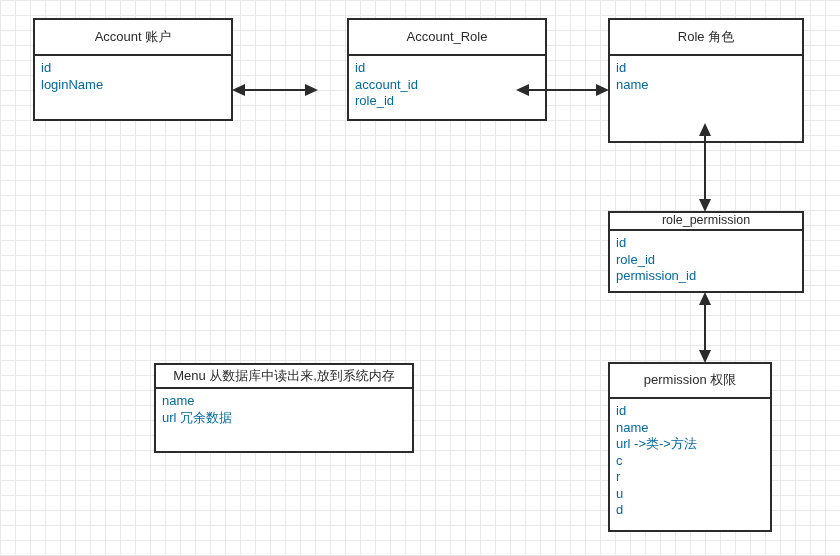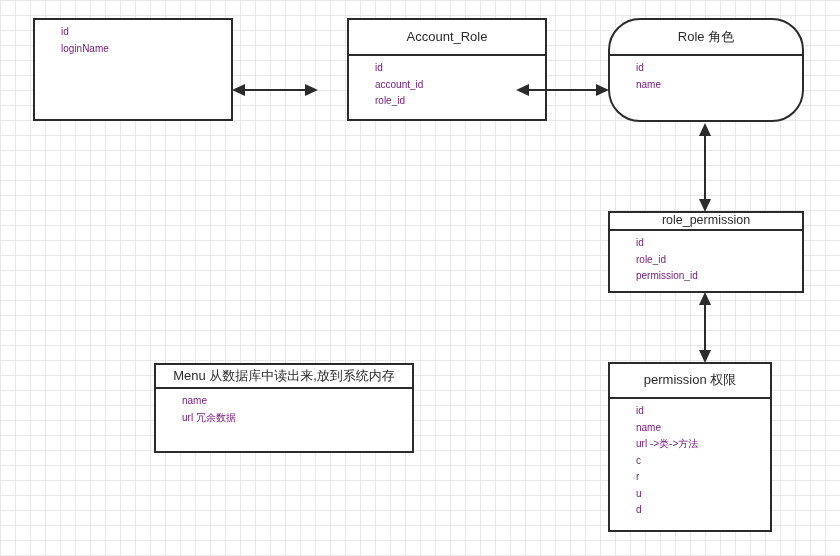--- a/index.html
+++ b/index.html
@@ -51,36 +51,36 @@
     border-bottom: 2px solid #2b2b2b;
     display: flex;
     align-items: center;
     justify-content: center;
     white-space: nowrap;
     padding: 0 4px;
   }
 
   .entity-fields {
     box-sizing: border-box;
-    padding: 4px 8px 4px 26px;
-    color: #701a75;
-    font-size: 10px;
+    padding: 4px 8px 4px 6px;
+    color: #0369a1;
+    font-size: 13px;
   }
 
   .field {
     line-height: 16.5px;
     white-space: nowrap;
   }
 
   
   #ent-account          { left: 33px;  top: 18px;  width: 200px; height: 103px; }
   #ent-account .entity-title  { height: 36px; }
   #ent-account-role     { left: 317px; top: 18px;  width: 200px; height: 103px; margin-left: 30px; }
   #ent-account-role .entity-title { height: 36px; }
-  #ent-role             { left: 608px; top: 18px;  width: 196px; height: 104px; border-radius: 32px; }
+  #ent-role             { left: 608px; top: 18px;  width: 196px; height: 125px; }
   #ent-role .entity-title     { height: 36px; }
   #ent-role-permission  { left: 608px; top: 211px; width: 196px; height: 82px; }
   #ent-role-permission .entity-title { height: 18px; font-size: 12.5px; }
   #ent-permission       { left: 608px; top: 362px; width: 164px; height: 170px; }
   #ent-permission .entity-title { height: 35px; }
   #ent-menu             { left: 154px; top: 363px; width: 260px; height: 90px; }
   #ent-menu .entity-title     { height: 24px; }
 
   
   .connector {
@@ -103,20 +103,21 @@
   #conn-accountrole-role    { left: 516px; top: 80px; width: 93px; height: 20px; }
   #conn-role-rolepermission { left: 695px; top: 123px; width: 20px; height: 89px; }
   #conn-rolepermission-permission { left: 695px; top: 292px; width: 20px; height: 71px; }
 </style>
 </head>
 <body>
 
 <div id="canvas">
 
   <div class="entity" id="ent-account">
+    <div class="entity-title">Account 账户</div>
     <div class="entity-fields">
       <div class="field">id</div>
       <div class="field">loginName</div>
     </div>
   </div>
 
   <div class="entity" id="ent-account-role">
     <div class="entity-title">Account_Role</div>
     <div class="entity-fields">
       <div class="field">id</div>

